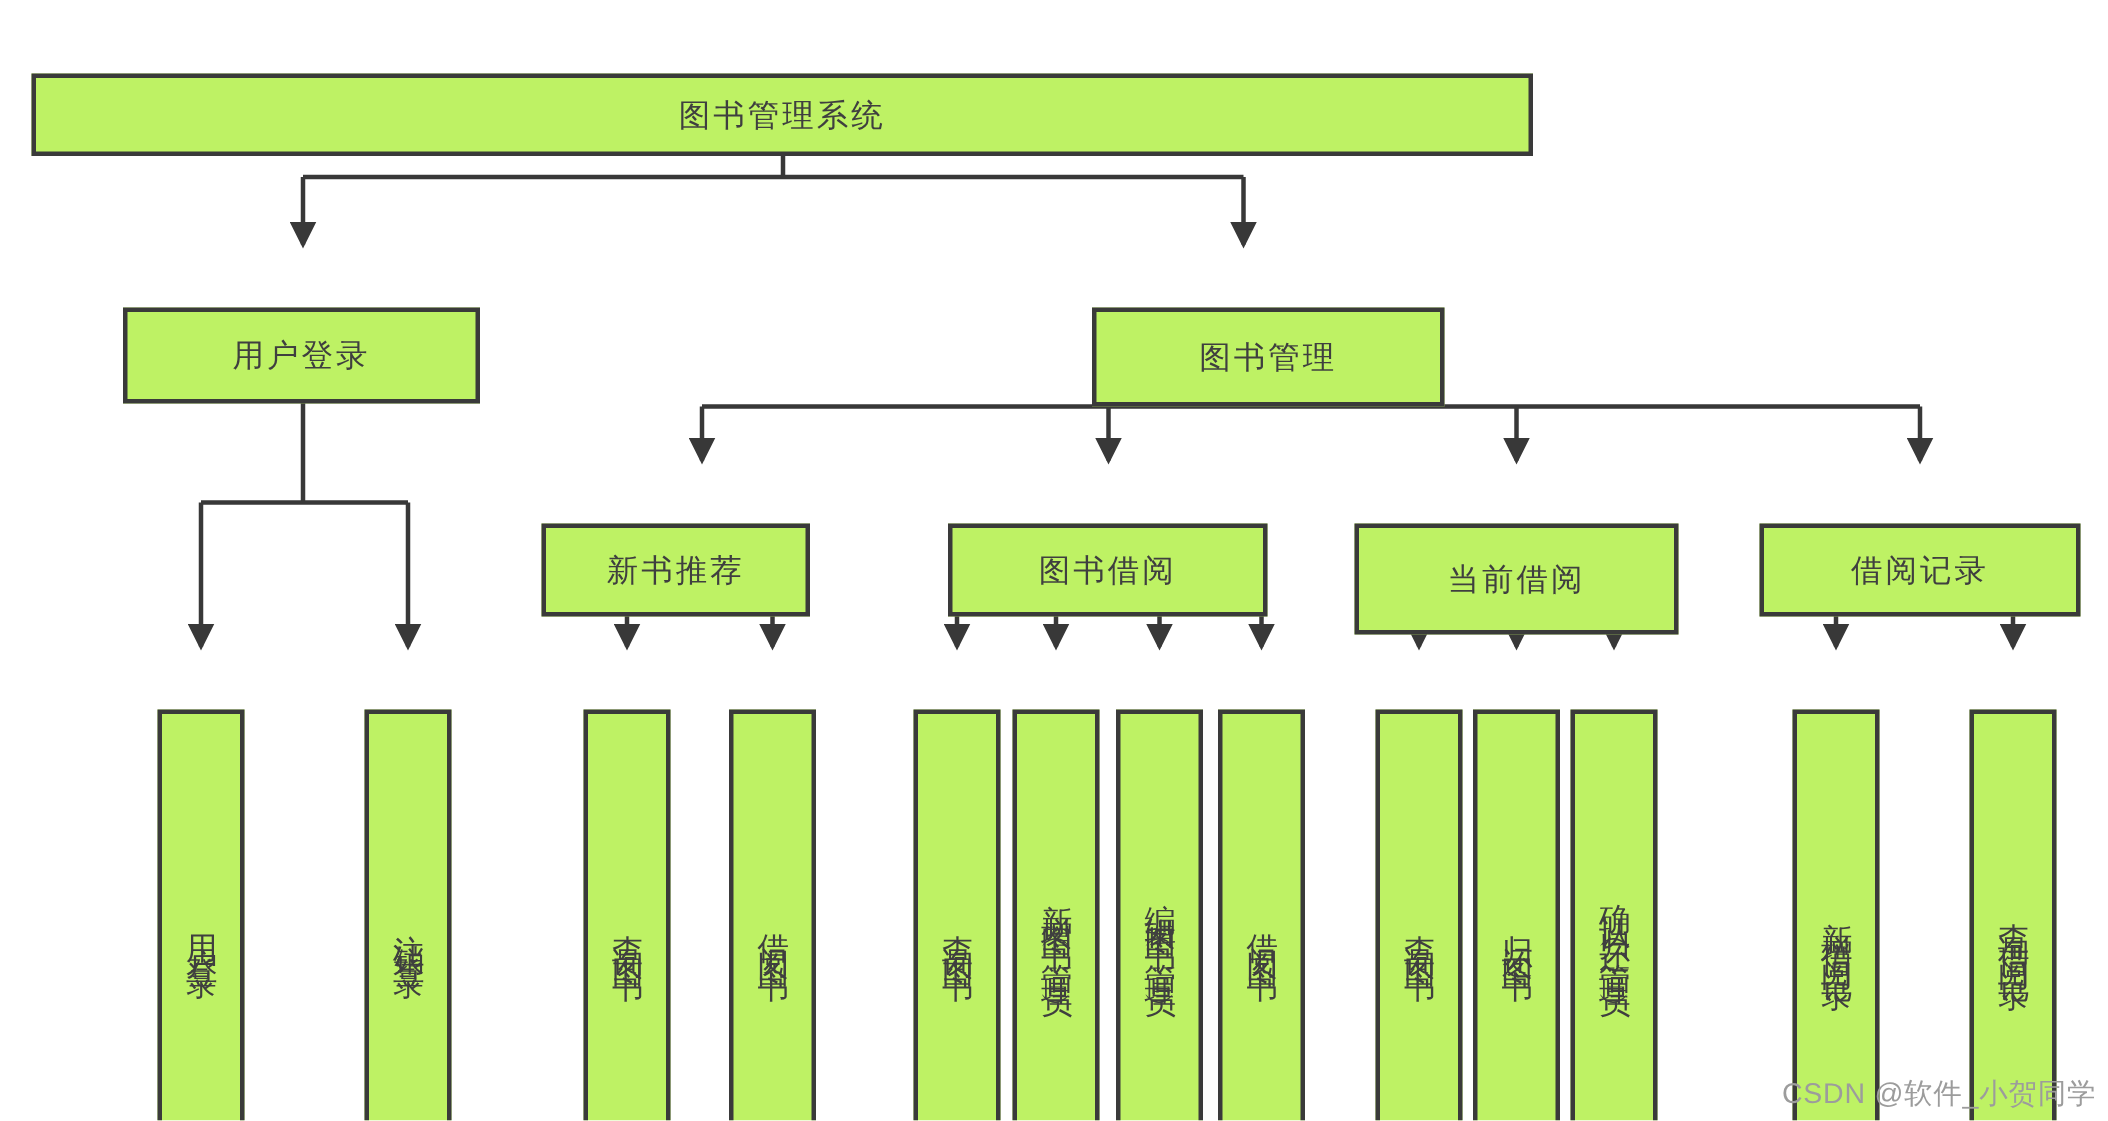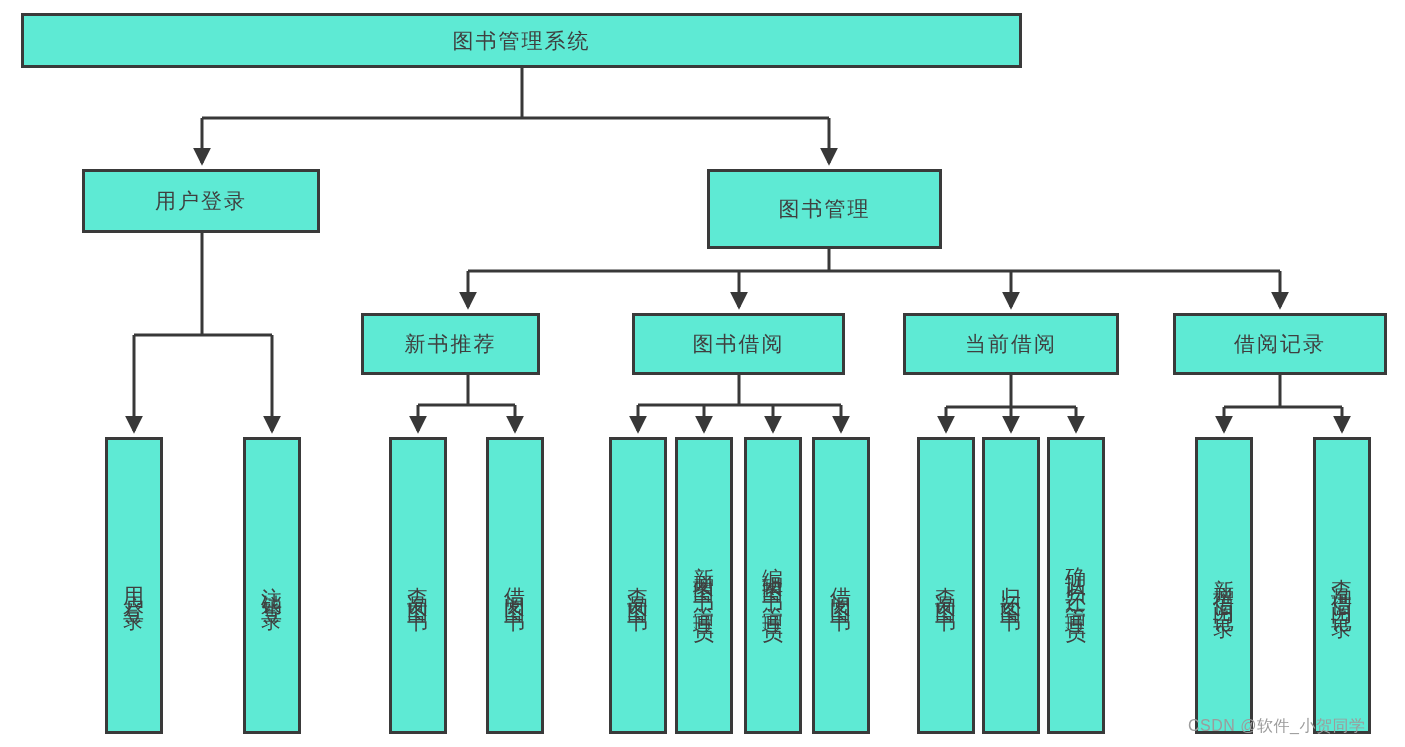--- a/index.html
+++ b/index.html
@@ -7,33 +7,34 @@
     position:relative;width:1405px;height:747px;
     background:var(--background,#ffffff);
     font-family:"Liberation Sans",sans-serif;
     overflow:hidden;
   }
   svg.edges{position:absolute;left:0;top:0;z-index:1;}
   .edge{fill:none;stroke:var(--line,#383838);stroke-width:3;}
   .arrowhead{fill:var(--line,#383838);}
   .node{
     position:absolute;box-sizing:border-box;z-index:2;
-    background:#5eead4;border:3px solid var(--box-border,#3a3a3a);
+    background:#bef264;border:3px solid var(--box-border,#3a3a3a);
     display:flex;align-items:center;justify-content:center;
     color:var(--text,#3f3f3f);font-size:21px;letter-spacing:2px;
     white-space:nowrap;
+    margin-top:36px;
   }
   .leaf{letter-spacing:normal;}
   .leaf .vtext{
     writing-mode:vertical-rl;line-height:1;
     font-size:21px;letter-spacing:8px;
   }
   .watermark{
     position:absolute;left:1188px;top:716px;z-index:3;
-    font-size:16px;color:var(--watermark,#9c9c9c);
+    font-size:19px;color:var(--watermark,#9c9c9c);
     letter-spacing:0.5px;white-space:nowrap;
   }
 </style>
 </head>
 <body>
 
 <div class="canvas">
 
   <svg class="edges" width="1405" height="747" aria-hidden="true">
     <defs>
@@ -72,25 +73,25 @@
     <path class="edge" d="M1076 407 V431" marker-end="url(#ah)"></path>
 
     <path class="edge" d="M1280 375 V407 M1224 407 H1342"></path>
     <path class="edge" d="M1224 407 V431" marker-end="url(#ah)"></path>
     <path class="edge" d="M1342 407 V431" marker-end="url(#ah)"></path>
   </svg>
 
   <div class="node" style="left:21px;top:13px;width:1001px;height:55px;">图书管理系统</div>
 
   <div class="node" style="left:82px;top:169px;width:238px;height:64px;">用户登录</div>
-  <div class="node" style="left:707px;top:169px;width:235px;height:80px;font-family:Liberation Serif, serif;">图书管理</div>
+  <div class="node" style="left:728px;top:169px;width:235px;height:66px;font-family:Liberation Serif, serif;">图书管理</div>
 
   <div class="node" style="left:361px;top:313px;width:179px;height:62px;">新书推荐</div>
   <div class="node" style="left:632px;top:313px;width:213px;height:62px;">图书借阅</div>
-  <div class="node" style="left:903px;top:313px;width:216px;height:62px;text-align:center;">当前借阅</div>
+  <div class="node" style="left:903px;top:313px;width:216px;height:74px;text-align:center;">当前借阅</div>
   <div class="node" style="left:1173px;top:313px;width:214px;height:62px;">借阅记录</div>
 
   <div class="node leaf" style="left:105px;top:437px;width:58px;height:297px;">
     <span class="vtext">用户登录</span>
   </div>
   <div class="node leaf" style="left:243px;top:437px;width:58px;height:297px;">
     <span class="vtext">注销登录</span>
   </div>
 
   <div class="node leaf" style="left:389px;top:437px;width:58px;height:297px;">

